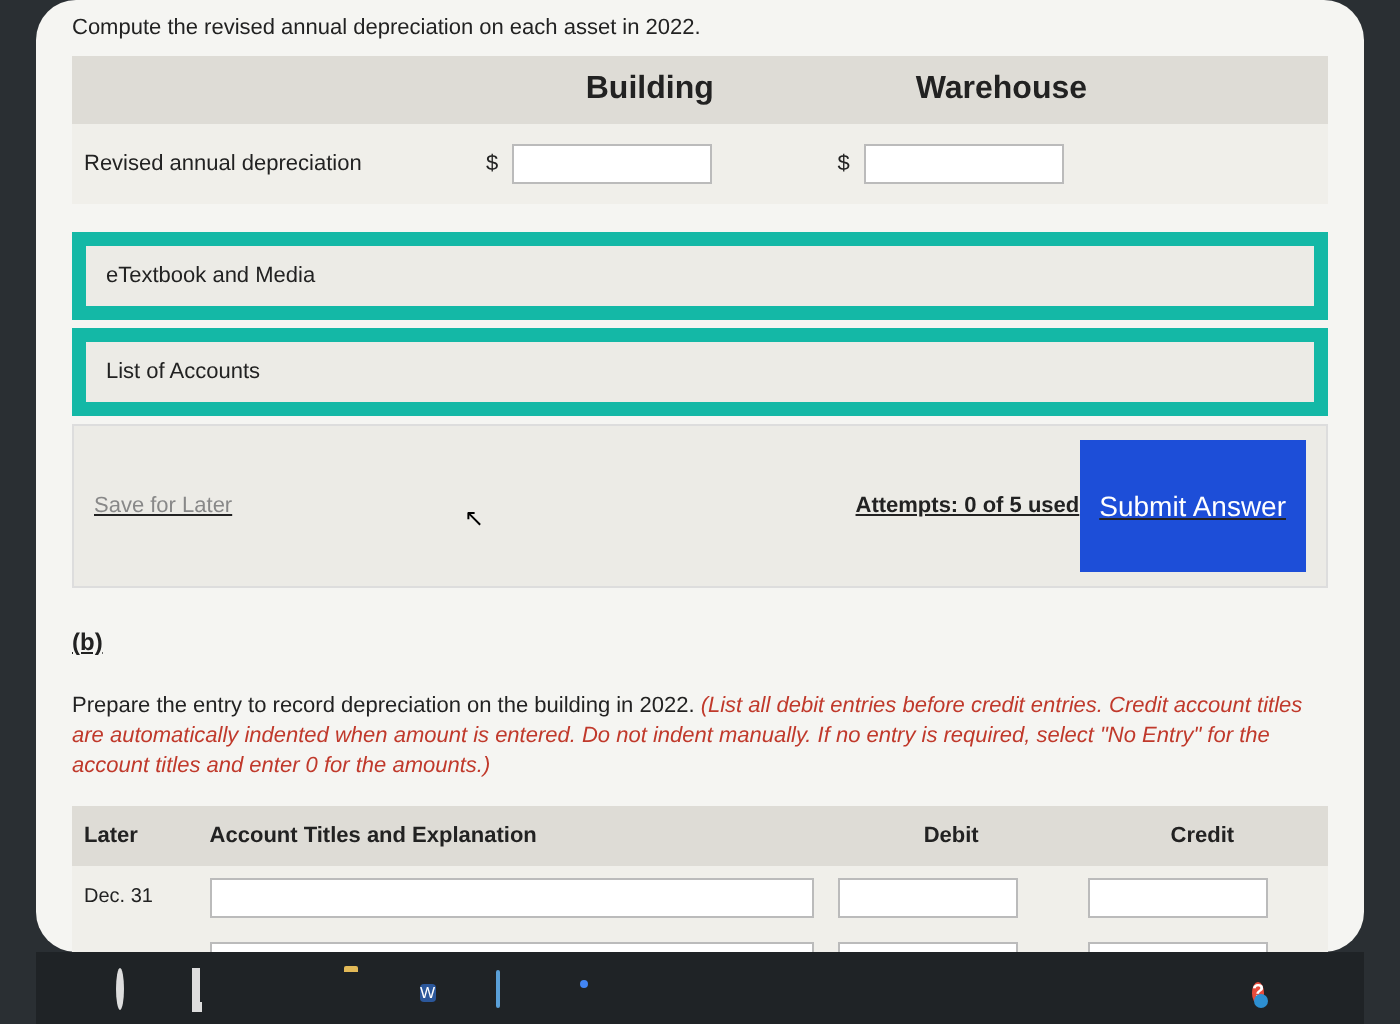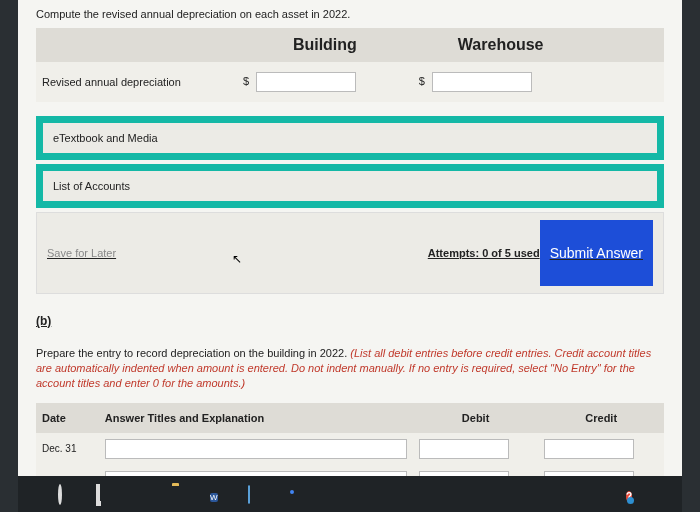--- a/index.html
+++ b/index.html
@@ -11,20 +11,21 @@
     overflow: hidden;
     position: relative;
   }
   .page {
     background: #f5f5f2;
     margin: 0 18px;
     height: 476px;
     padding: 8px 18px 0 18px;
     font-size: 11px;
     color: #222;
+    border-radius: 20px;
   }
   .instruction { font-size: 11px; color: #222; margin-bottom: 8px; }
   .dep-table { width: 100%; border-collapse: collapse; margin-bottom: 14px; }
   .dep-table th { background: #dedcd6; font-weight: bold; padding: 8px 6px; font-size: 16px; text-align: center; }
   .dep-table th:first-child { text-align: left; }
   .dep-table td { background: #f0efea; padding: 10px 6px; font-size: 11px; }
   .dep-table td:first-child { text-align: left; }
   .amount-cell { white-space: nowrap; }
   .dollar { display: inline-block; margin-right: 4px; }
   .num-input {
@@ -178,22 +179,22 @@
 
   <span class="section-b">(b)</span>
 
   <div class="prepare">
     <span>Prepare the entry to record depreciation on the building in 2022. </span><span class="red">(List all debit entries before credit entries. Credit account titles are automatically indented when amount is entered. Do not indent manually. If no entry is required, select "No Entry" for the account titles and enter 0 for the amounts.)</span>
   </div>
 
   <table class="je-table">
     <tbody>
         <tr>
-      <th style="width:10%">Date</th>
-      <th style="width:50%">Answer Titles and Explanation</th>
+      <th style="width:10%">Later</th>
+      <th style="width:50%">Account Titles and Explanation</th>
       <th class="cDebit" style="width:20%">Debit</th>
       <th class="cCredit" style="width:20%">Credit</th>
     </tr>
     <tr>
       <td>Dec. 31</td>
       <td>
             <div class="acct-input"></div>
           </td>
       <td>
             <div class="amt-input"></div>

